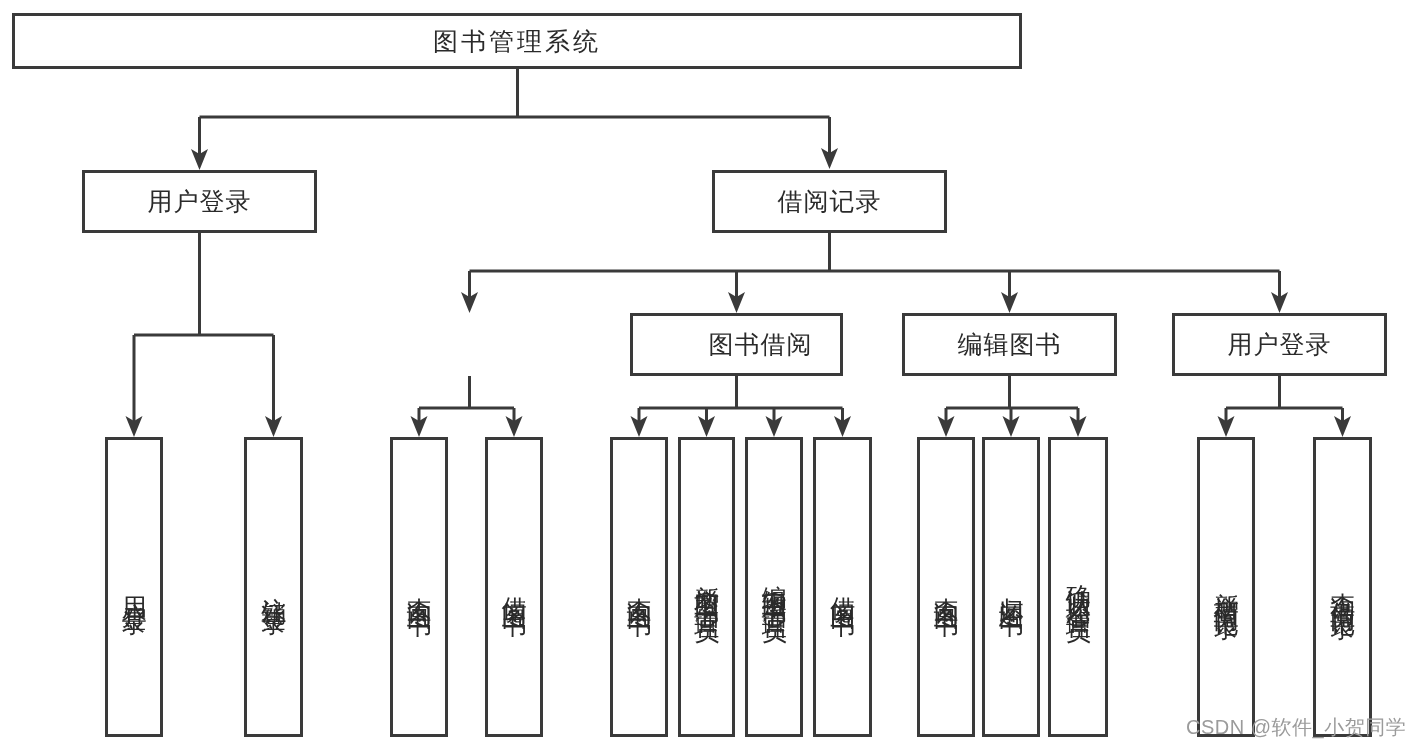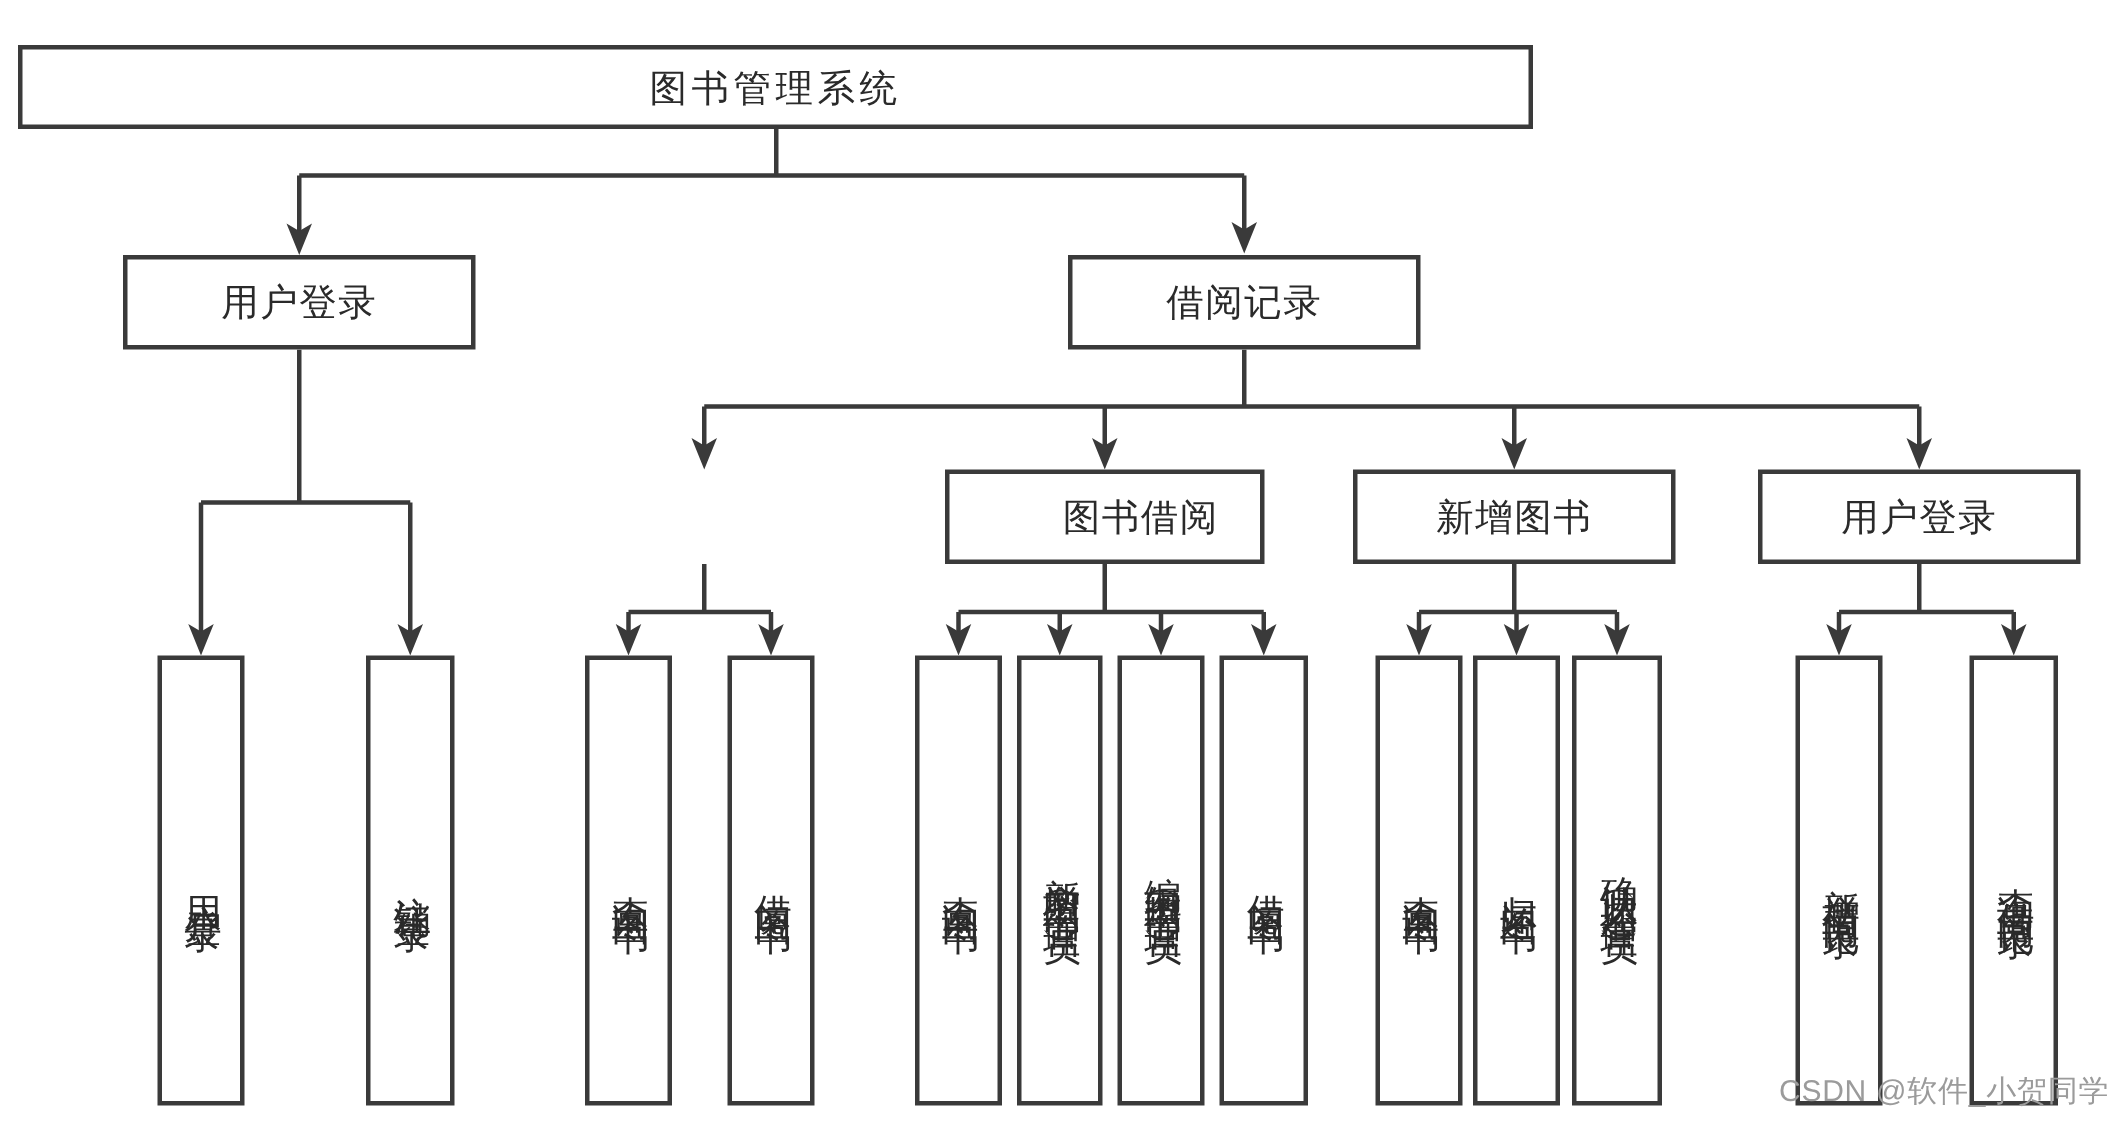--- a/index.html
+++ b/index.html
@@ -108,27 +108,27 @@
     <path d="M1009.5,376 L1009.5,408 M946,408 L1078,408 M946,408 L946,423 M1011,408 L1011,423 M1078,408 L1078,423"></path>
     <polygon points="946,437 937.5,416 946,421 954.5,416"></polygon>
     <polygon points="1011,437 1002.5,416 1011,421 1019.5,416"></polygon>
     <polygon points="1078,437 1069.5,416 1078,421 1086.5,416"></polygon>
 
     <path d="M1279.5,376 L1279.5,408 M1226,408 L1342.5,408 M1226,408 L1226,423 M1342.5,408 L1342.5,423"></path>
     <polygon points="1226,437 1217.5,416 1226,421 1234.5,416"></polygon>
     <polygon points="1342.5,437 1334,416 1342.5,421 1351,416"></polygon>
   </svg>
 
-  <div class="box root-box" style="left:12px; top:30px; width:1010px; height:56px;">图书管理系统</div>
+  <div class="box root-box" style="left:12px; top:13px; width:1010px; height:56px;">图书管理系统</div>
 
   <div class="box" style="left:82px; top:170px; width:235px; height:63px;">用户登录</div>
   <div class="box" style="left:712px; top:170px; width:235px; height:63px;">借阅记录</div>
 
   <div class="box" style="left:630px; top:313px; width:213px; height:63px;padding-left:48px;">图书借阅</div>
-  <div class="box" style="left:902px; top:313px; width:215px; height:63px;">新增图书</div>
+  <div class="box" style="left:902px; top:313px; width:215px; height:63px;">编辑图书</div>
   <div class="box" style="left:1172px; top:313px; width:215px; height:63px;">用户登录</div>
 
   <div class="vbox" style="left:105px; top:437px; width:58px; height:300px;">
     <span>用户登录</span>
   </div>
   <div class="vbox" style="left:244px; top:437px; width:59px; height:300px;">
     <span>注销登录</span>
   </div>
 
   <div class="vbox" style="left:390px; top:437px; width:58px; height:300px;">

